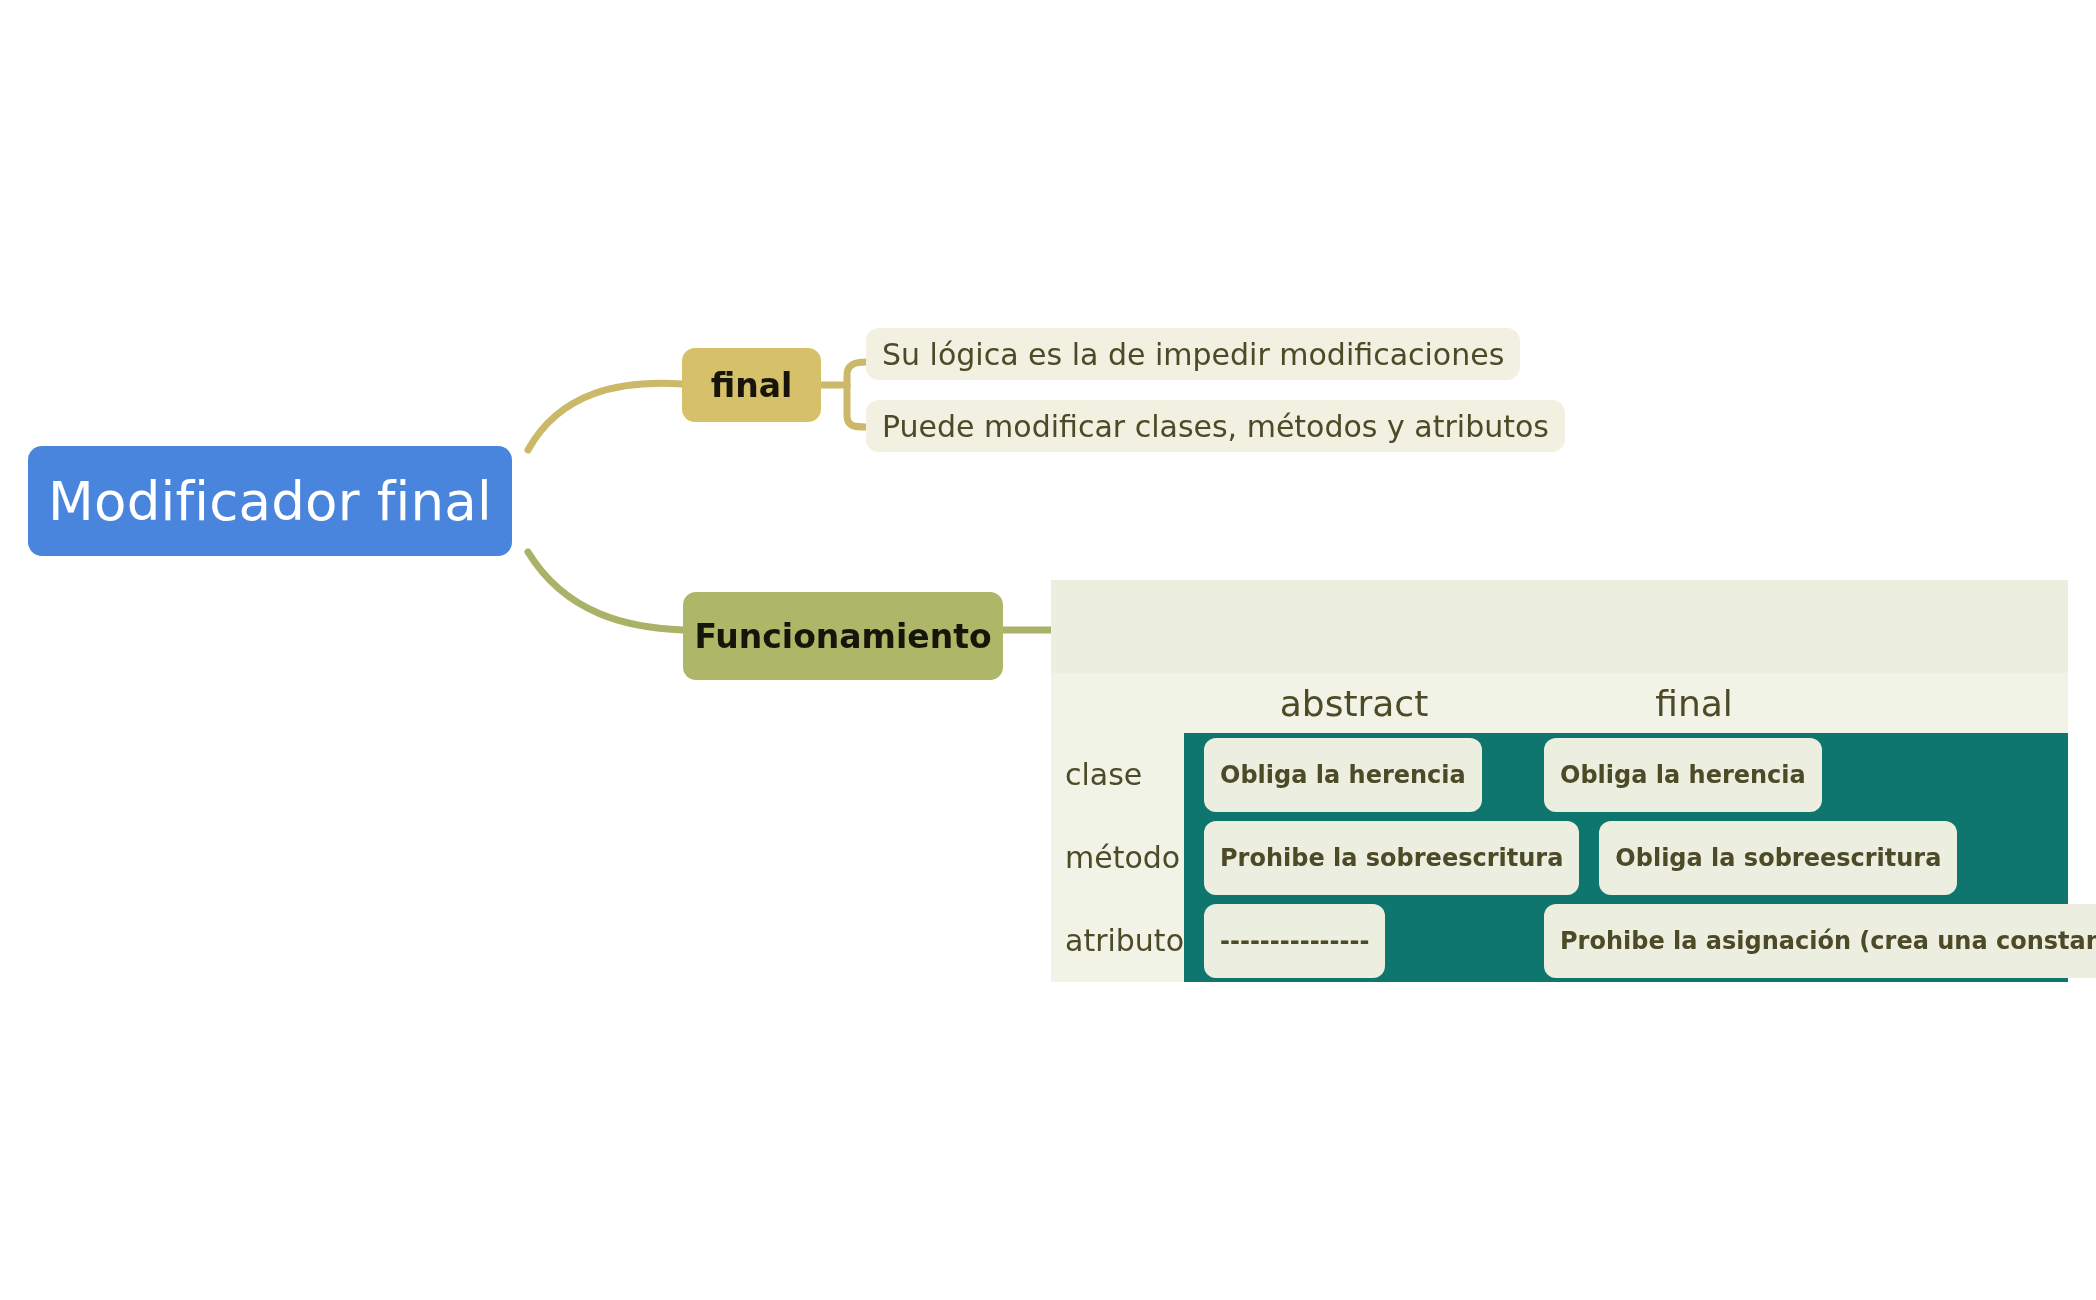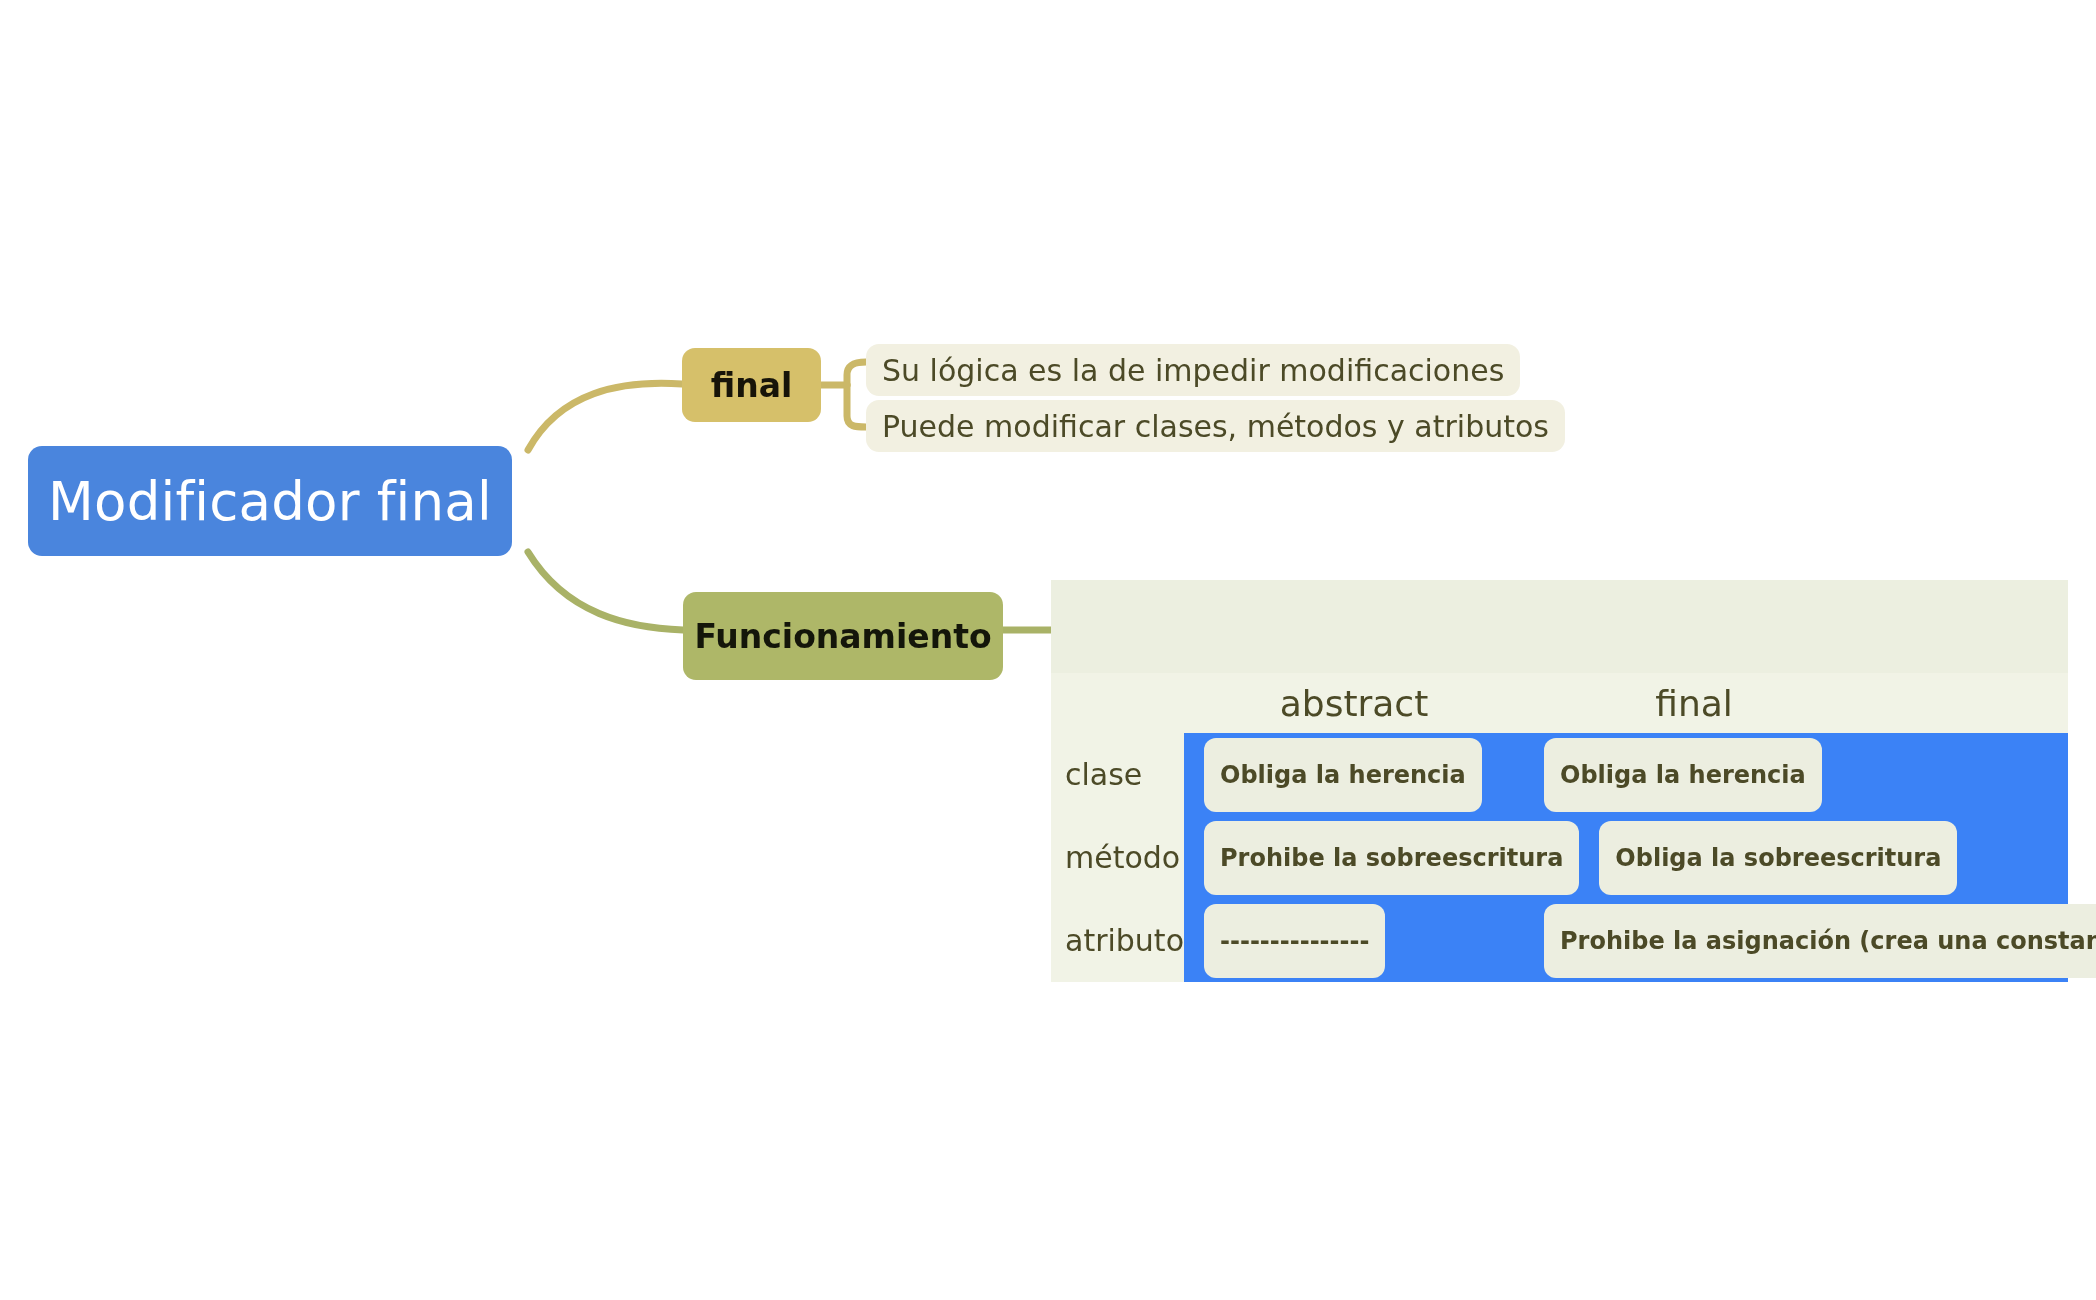--- a/index.html
+++ b/index.html
@@ -80,42 +80,42 @@
     box-sizing: border-box;
     display: flex;
     align-items: center;
     background: #f2f0e1;
     border-radius: 13px;
     color: #4c4a27;
     font-size: 30px;
     padding: 0 16px;
     white-space: nowrap;
   }
-  .leaf-1 { left: 866px; top: 344px; height: 52px; }
+  .leaf-1 { left: 866px; top: 328px; height: 52px; }
   .leaf-2 { left: 866px; top: 400px; height: 52px; }
 
   
   #matrix {
     position: absolute;
     left: 1051px;
     top: 580px;
     width: 1017px;
   }
   .matrix-topband {
     height: 93px;
     background: #ecefe0;
   }
   .matrix-headrow {
     display: flex;
     height: 60px;
     background: #f1f3e6;
     align-items: center;
   }
   .matrix-body {
-    background: #3b82f6;
+    background: #0f766e;
   }
   .matrix-row {
     display: flex;
     height: 83px;
     align-items: center;
   }
   .cell-label {
     flex: 0 0 133px;
     box-sizing: border-box;
     height: 100%;

